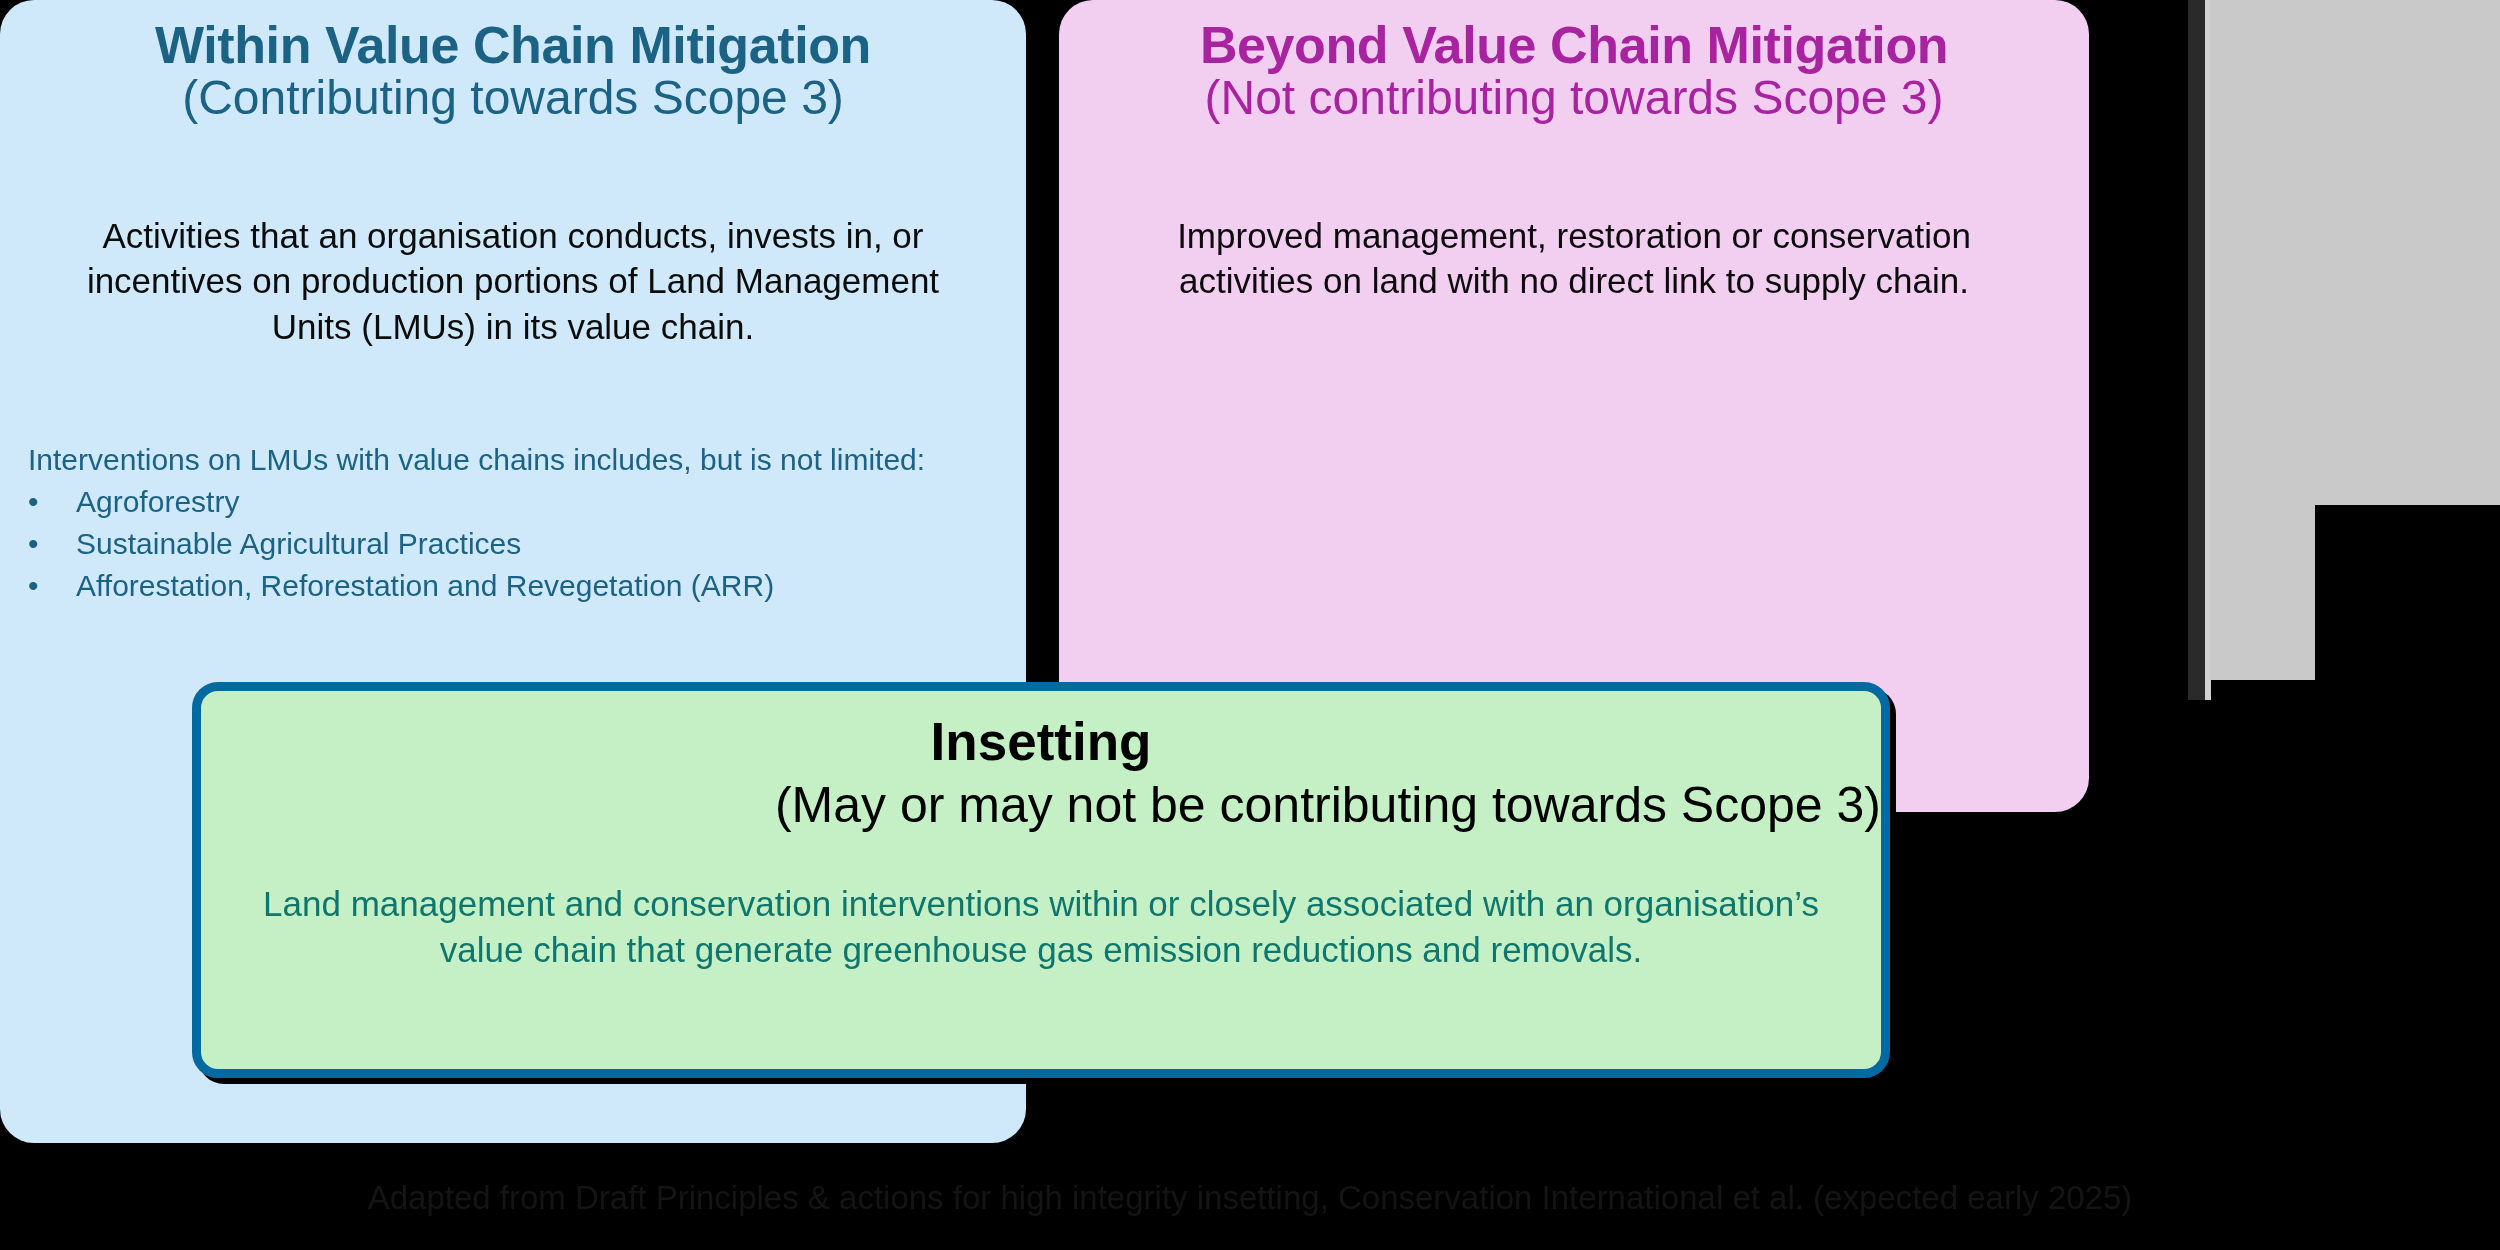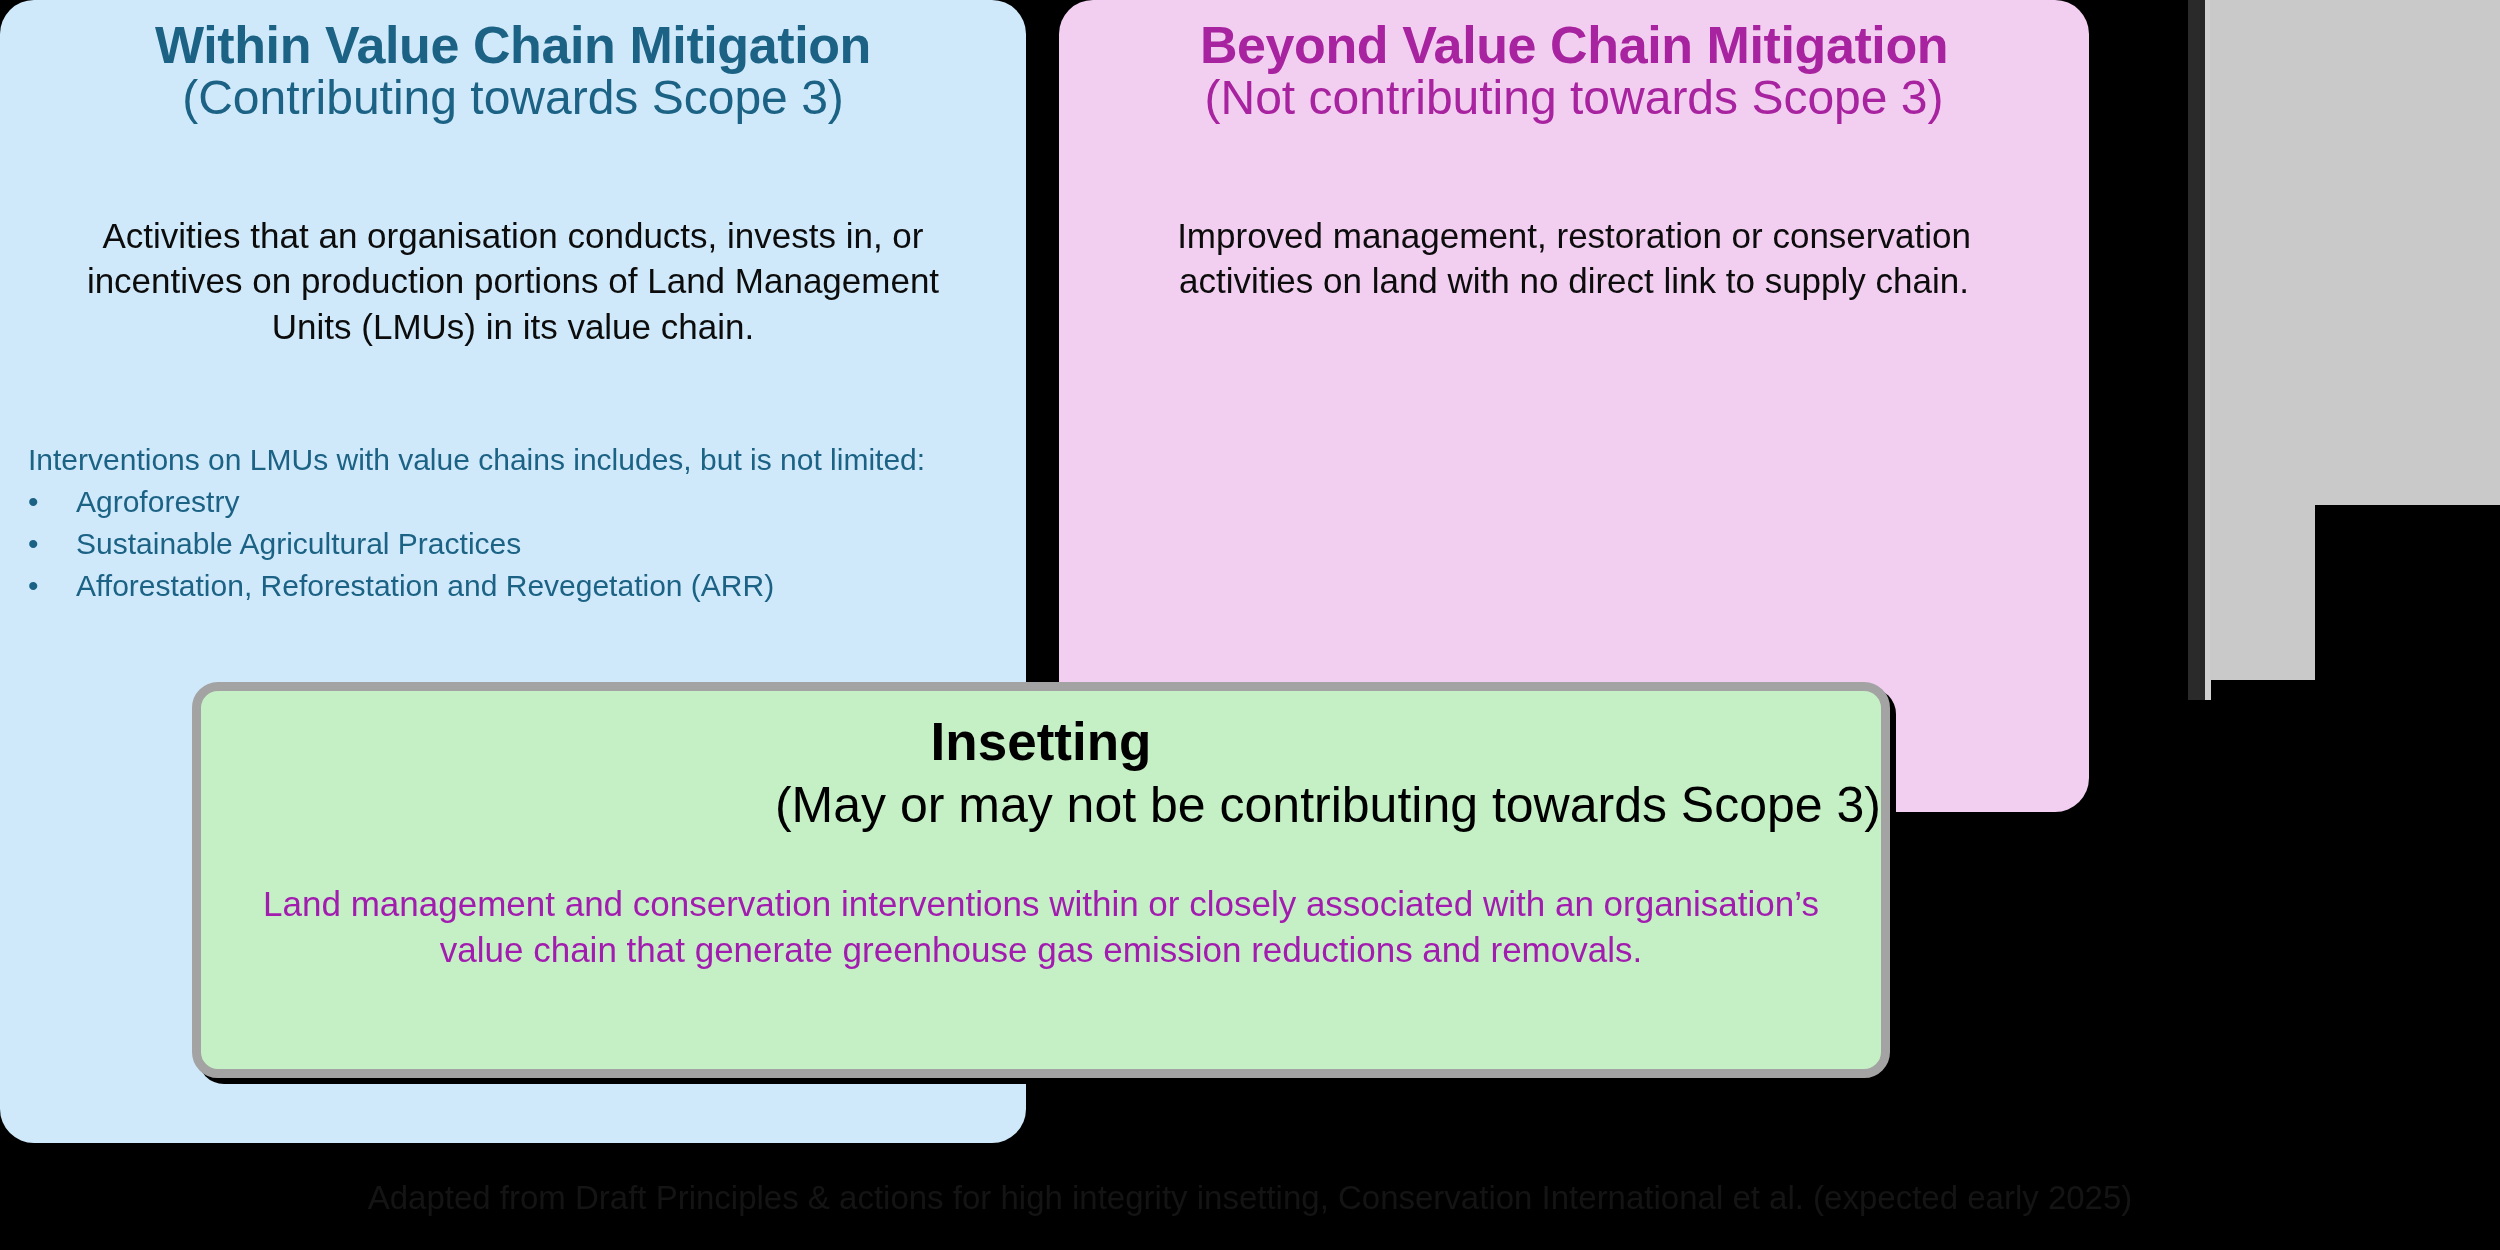--- a/index.html
+++ b/index.html
@@ -144,21 +144,21 @@
   }
 
   
   #insetting-card {
     position: absolute;
     left: 192px;
     top: 682px;
     width: 1698px;
     height: 396px;
     background: #c5efc5;
-    border: 9px solid #a3a3a3;
+    border: 9px solid #0369a1;
     border-radius: 26px;
     box-sizing: border-box;
     box-shadow: 6px 6px 0 0 #000000;
     z-index: 5;
   }
   #insetting-title {
     text-align: center;
     font-weight: 700;
     font-size: 53px;
     line-height: 1.0;
@@ -172,21 +172,21 @@
     font-size: 50px;
     line-height: 1.1;
     color: #000000;
     margin: 0;
     padding-top: 10px;
   }
   #insetting-body {
     text-align: center;
     font-size: 35px;
     line-height: 1.30;
-    color: #a21caf;
+    color: #0f766e;
     margin: 0;
     padding: 48px 48px 0 48px;
   }
 
   
   #footer-note {
     position: absolute;
     left: 0px;
     top: 1178px;
     width: 2500px;

